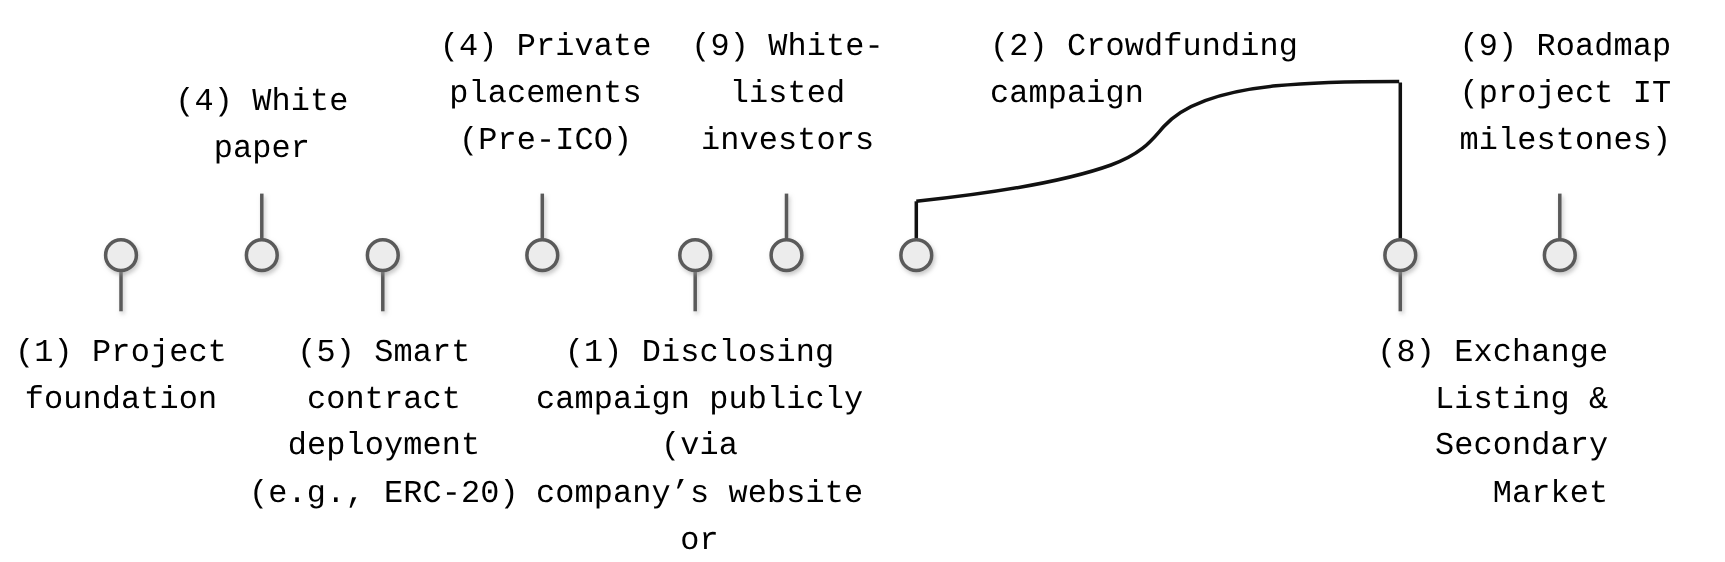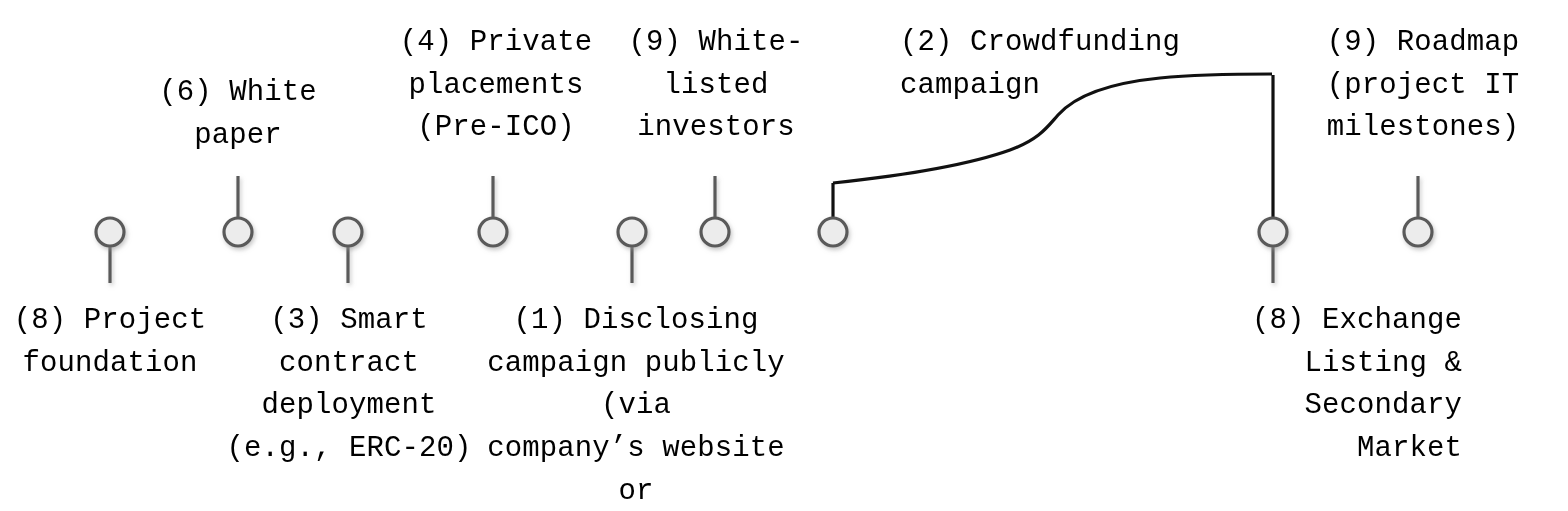--- a/index.html
+++ b/index.html
@@ -85,27 +85,27 @@
       <circle cx="348" cy="232" r="14" fill="#ececec" stroke="#5a5a5a" stroke-width="3.2"></circle>
       <circle cx="493" cy="232" r="14" fill="#ececec" stroke="#5a5a5a" stroke-width="3.2"></circle>
       <circle cx="632" cy="232" r="14" fill="#ececec" stroke="#5a5a5a" stroke-width="3.2"></circle>
       <circle cx="715" cy="232" r="14" fill="#ececec" stroke="#5a5a5a" stroke-width="3.2"></circle>
       <circle cx="833" cy="232" r="14" fill="#ececec" stroke="#5a5a5a" stroke-width="3.2"></circle>
       <circle cx="1273" cy="232" r="14" fill="#ececec" stroke="#5a5a5a" stroke-width="3.2"></circle>
       <circle cx="1418" cy="232" r="14" fill="#ececec" stroke="#5a5a5a" stroke-width="3.2"></circle>
     </g>
   </svg>
 
-  <div class="label" style="left:10px; top:300px; width:200px;">(8) Project
+  <div class="label" style="left:10px; top:300px; width:200px;">(1) Project
 foundation</div>
 
-  <div class="label" style="left:148px; top:72px; width:180px;">(6) White
+  <div class="label" style="left:148px; top:72px; width:180px;">(4) White
 paper</div>
 
-  <div class="label" style="left:214px; top:300px; width:270px;">(3) Smart contract
+  <div class="label" style="left:214px; top:300px; width:270px;">(5) Smart contract
 deployment
 (e.g., ERC-20)</div>
 
   <div class="label" style="left:398px; top:22px; width:196px;">(4) Private
 placements
 (Pre-ICO)</div>
 
   <div class="label" style="left:466px; top:300px; width:340px;">(1) Disclosing
 campaign publicly (via
 company’s website or

